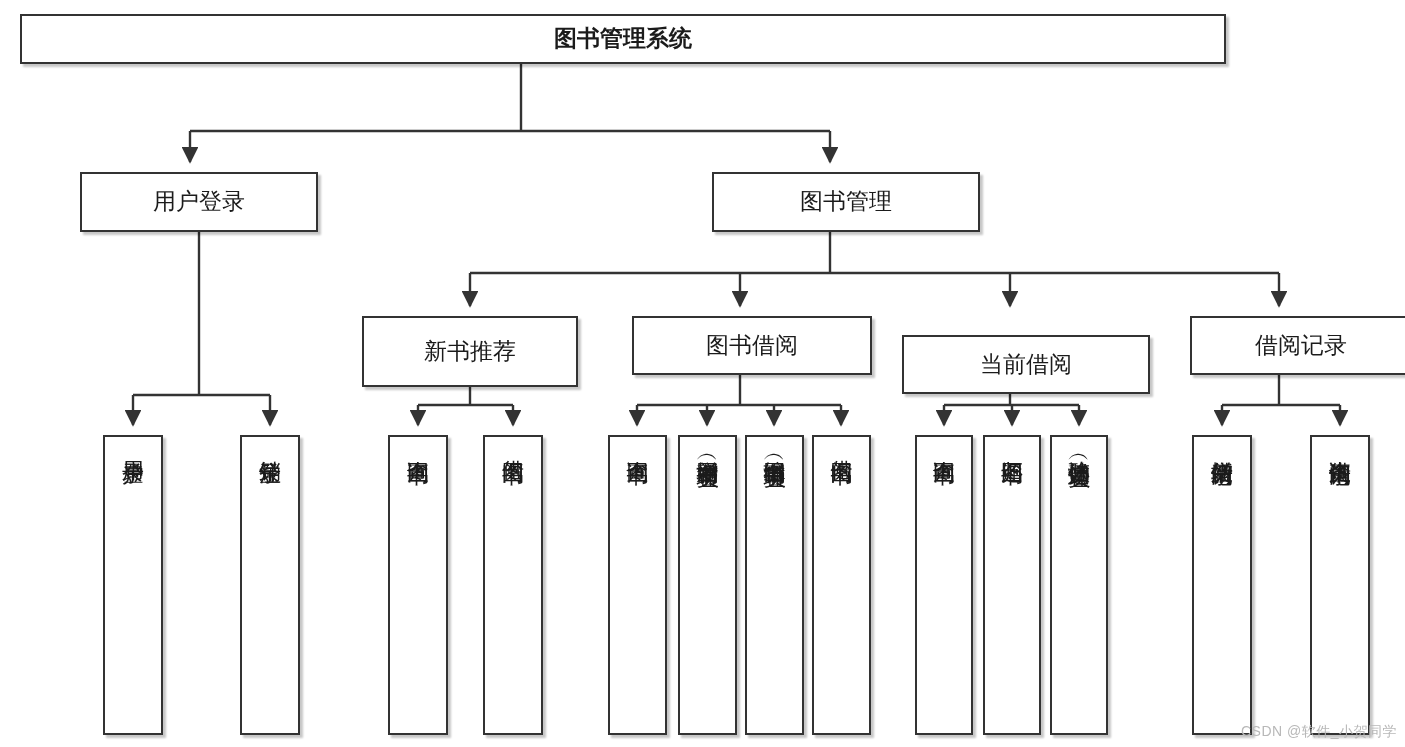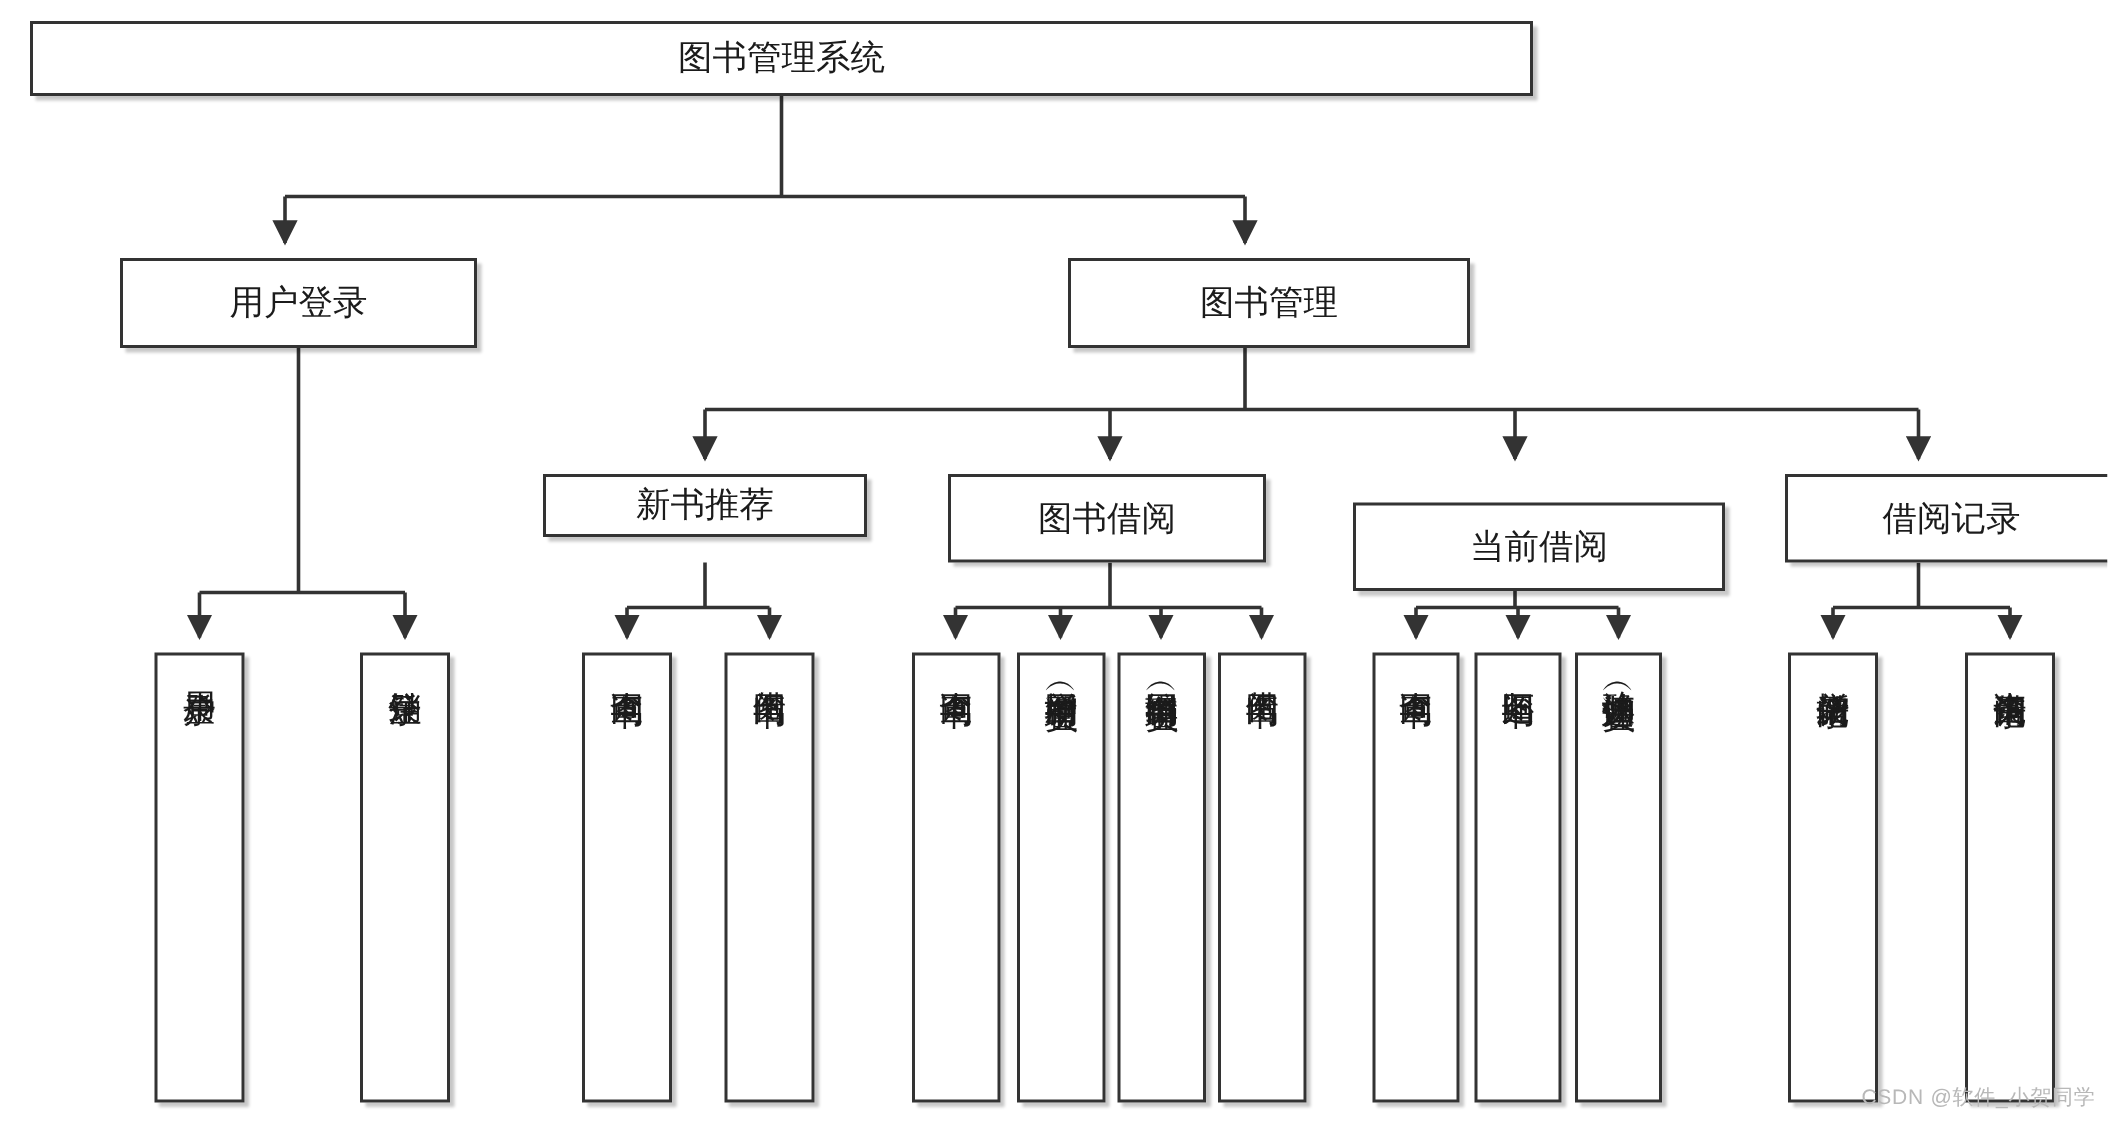--- a/index.html
+++ b/index.html
@@ -123,35 +123,35 @@
       <path d="M 1012 405 L 1012 425" marker-end="url(#arrow)"></path>
       <path d="M 1079 405 L 1079 425" marker-end="url(#arrow)"></path>
 
       <path d="M 1279 375 L 1279 405"></path>
       <path d="M 1222 405 L 1340 405"></path>
       <path d="M 1222 405 L 1222 425" marker-end="url(#arrow)"></path>
       <path d="M 1340 405 L 1340 425" marker-end="url(#arrow)"></path>
     </g>
   </svg>
 
-  <div class="node root horiz" style="left: 20px; top: 14px; width: 1002px; height: 50px;">
+  <div class="node root horiz" style="left: 20px; top: 14px; width: 1206px; height: 50px; font-weight: bold;">
     <span class="label">图书管理系统</span>
   </div>
 
   <div class="node horiz" style="left: 80px; top: 172px; width: 238px; height: 60px;">
     <span class="label">用户登录</span>
   </div>
   <div class="node horiz" style="left: 712px; top: 172px; width: 268px; height: 60px;">
     <span class="label">图书管理</span>
   </div>
 
-  <div class="node horiz" style="left: 362px; top: 316px; width: 216px; height: 42px;">
+  <div class="node horiz" style="left: 362px; top: 316px; width: 216px; height: 71px;">
     <span class="label">新书推荐</span>
   </div>
-  <div class="node horiz" style="left: 632px; top: 316px; width: 212px; height: 59px;">
+  <div class="node horiz" style="left: 632px; top: 316px; width: 240px; height: 59px;">
     <span class="label">图书借阅</span>
   </div>
   <div class="node horiz" style="left: 902px; top: 335px; width: 248px; height: 59px;">
     <span class="label">当前借阅</span>
   </div>
   <div class="node horiz" style="left: 1190px; top: 316px; width: 222px; height: 59px;">
     <span class="label">借阅记录</span>
   </div>
 
   <div class="node vert" style="left: 103px; top: 435px; width: 60px; height: 300px;">

